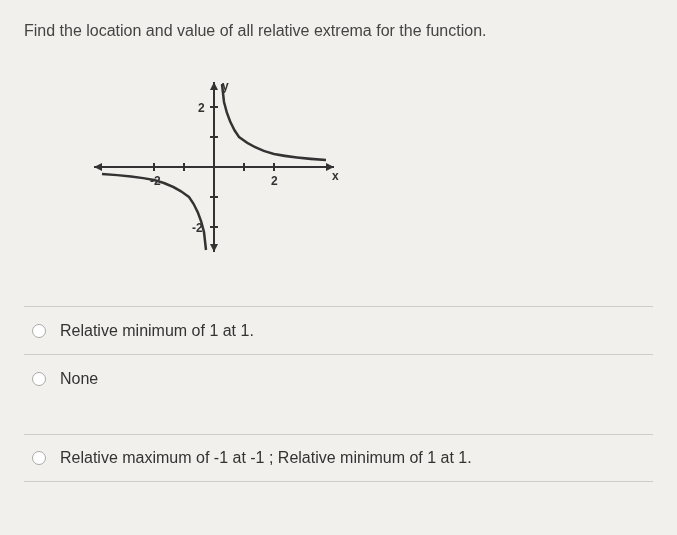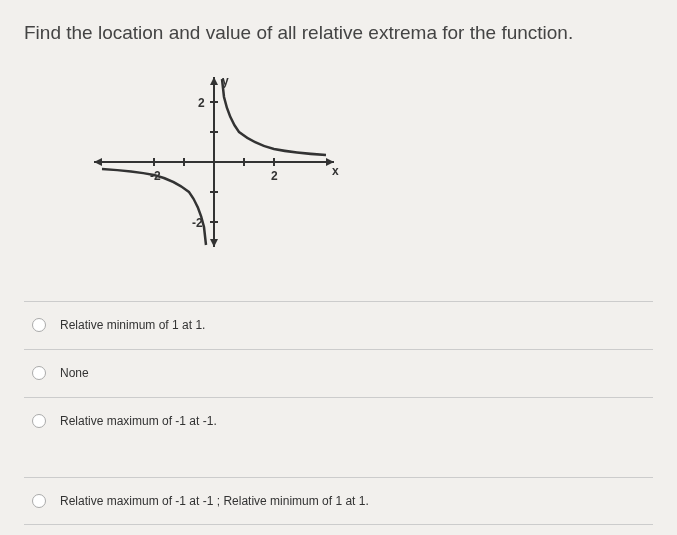--- a/index.html
+++ b/index.html
@@ -9,23 +9,23 @@
     }
     body {
       font-family: Arial, sans-serif;
       background: #f2f0ed;
       width: 677px;
       height: 535px;
       padding: 20px 24px;
       color: #333;
     }
     .question {
-      font-size: 19px;
+      font-size: 16px;
       color: #444;
-      margin-bottom: 20px;
+      margin-bottom: 30px;
       line-height: 1.4;
     }
     .graph-container {
       margin: 20px 0 40px 60px;
     }
     .options {
       margin-top: 30px;
     }
     .option {
       display: flex;
@@ -41,21 +41,21 @@
     .radio {
       width: 14px;
       height: 14px;
       border: 1.5px solid #aaa;
       border-radius: 50%;
       margin-right: 14px;
       flex-shrink: 0;
       background: #fff;
     }
     .option-text {
-      font-size: 12px;
+      font-size: 16px;
       color: #333;
     }
   </style>
 </head>
 <body>
 
 <div class="question">Find the location and value of all relative extrema for the function.</div>
 
 <div class="graph-container">
   <svg width="260" height="190" viewBox="0 0 260 190">
@@ -88,19 +88,15 @@
   <div class="option">
     <div class="radio"></div>
     <span class="option-text">Relative minimum of 1 at 1.</span>
   </div>
   <div class="option">
     <div class="radio"></div>
     <span class="option-text">None</span>
   </div>
   <div class="option">
     <div class="radio"></div>
-    <span class="option-text">Relative maximum of -1 at -1.</span>
-  </div>
-  <div class="option">
-    <div class="radio"></div>
     <span class="option-text">Relative maximum of -1 at -1 ; Relative minimum of 1 at 1.</span>
   </div>
 </div>
 
 </body></html>

